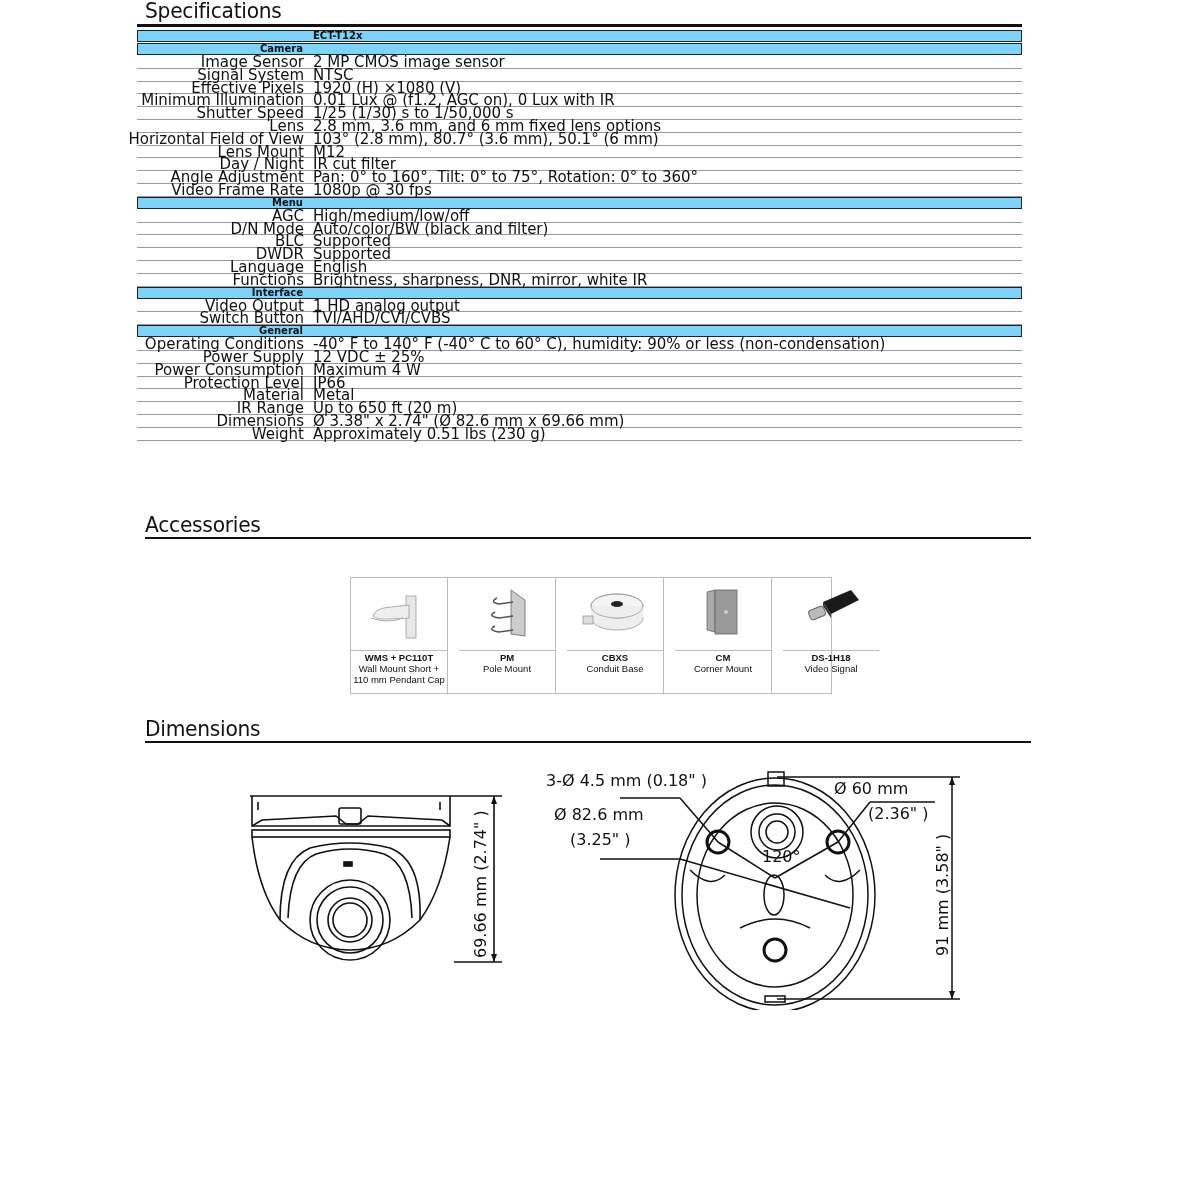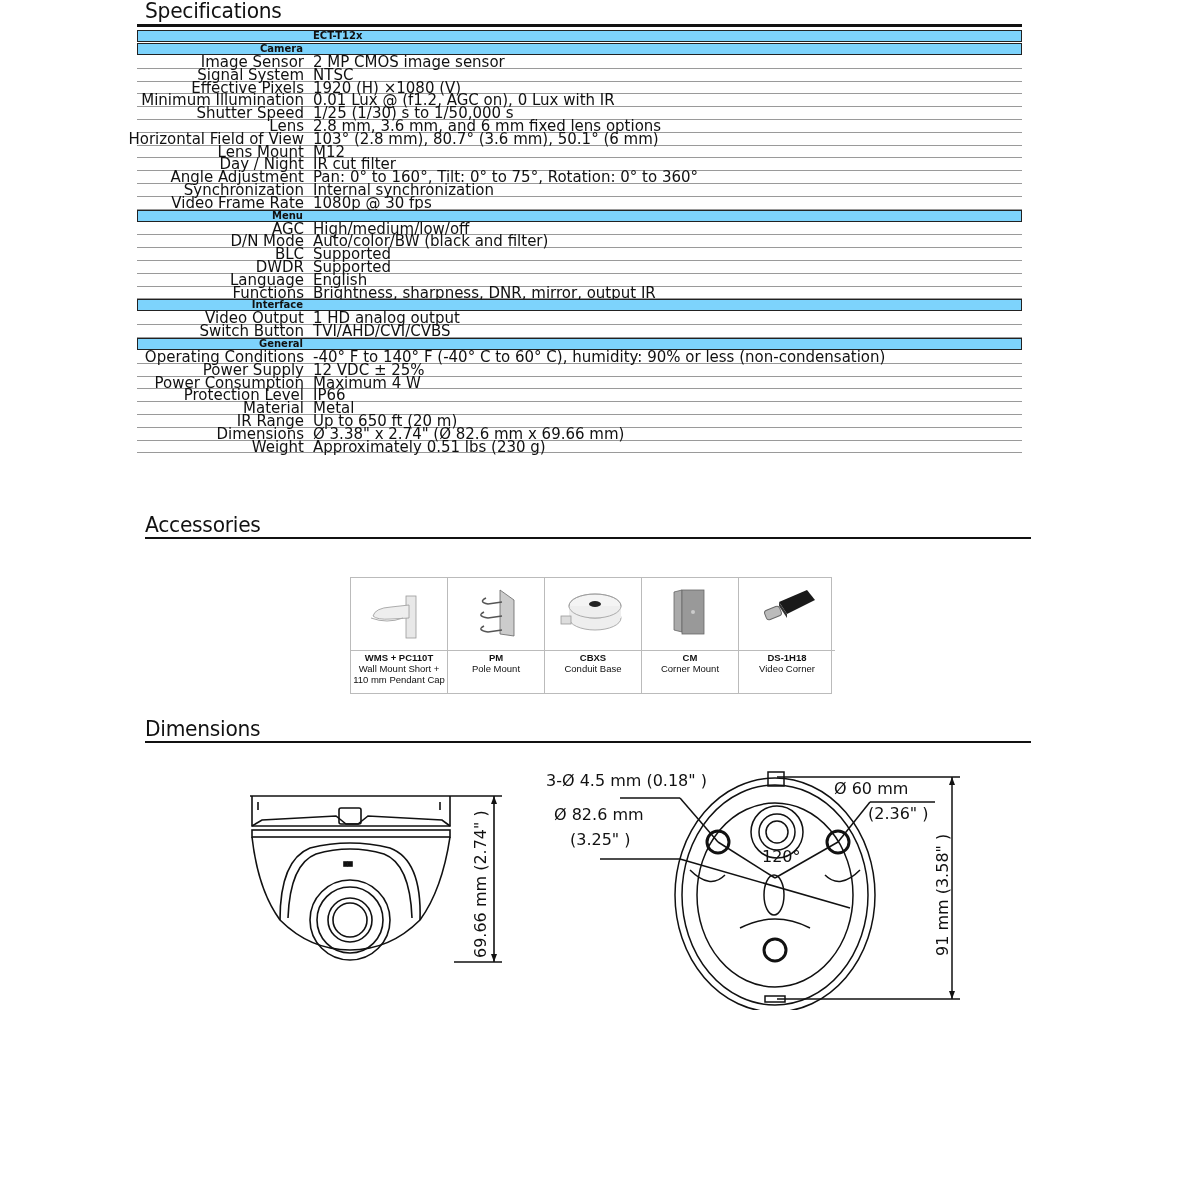--- a/index.html
+++ b/index.html
@@ -10,21 +10,21 @@
   
   .spec { position:absolute; left:137px; top:30px; width:885px; font-family:"DejaVu Sans", sans-serif; }
   .spec .bar { height:10px; background:#7dd3fc; border:1.5px solid #222; box-sizing:content-box; position:relative; font-size:10px; font-weight:bold; line-height:10px; margin-bottom:1px; }
   .spec .bar .lbl { position:absolute; right:718px; top:0; white-space:nowrap; }
   .spec .bar.model .lbl { right:auto; left:175px; }
   .spec .row { height:11.8px; border-bottom:1px solid #9a9a9a; position:relative; font-size:15px; line-height:12px; white-space:nowrap; }
   .spec .row .k { position:absolute; right:718px; text-align:right; }
   .spec .row .v { position:absolute; left:176px; }
 
   
-  .acc { position:absolute; left:350px; top:577px; width:482px; height:117px; border:1px solid #bbb; box-sizing:border-box; display:flex; }
+  .acc { position:absolute; left:350px; top:577px; width:482px; height:117px; border:1px solid #bbb; box-sizing:border-box; display:flex;gap:11px; }
   .acc .cell { flex:1; border-right:1px solid #bbb; display:flex; flex-direction:column; }
   .acc .cell:last-child { border-right:none; }
   .acc .img { height:72px; border-bottom:1px solid #bbb; position:relative; }
   .acc .txt { font-size:9.5px; text-align:center; line-height:11px; padding-top:1px; color:#111; }
   .acc .txt b { display:block; font-weight:bold; }
 
   .dim-label { position:absolute; font-family:"DejaVu Sans", sans-serif; font-size:16px; color:#111; white-space:nowrap; }
 </style>
 </head>
 <body>
@@ -73,24 +73,20 @@
     </div>
     <div class="row">
       <div class="k">Day / Night</div>
       <div class="v">IR cut filter</div>
     </div>
     <div class="row">
       <div class="k">Angle Adjustment</div>
       <div class="v">Pan: 0° to 160°, Tilt: 0° to 75°, Rotation: 0° to 360°</div>
     </div>
     <div class="row">
-      <div class="k">Synchronization</div>
-      <div class="v">Internal synchronization</div>
-    </div>
-    <div class="row">
       <div class="k">Video Frame Rate</div>
       <div class="v">1080p @ 30 fps</div>
     </div>
     <div class="bar">
       <div class="lbl">Menu</div>
     </div>
     <div class="row">
       <div class="k">AGC</div>
       <div class="v">High/medium/low/off</div>
     </div>
@@ -105,21 +101,21 @@
     <div class="row">
       <div class="k">DWDR</div>
       <div class="v">Supported</div>
     </div>
     <div class="row">
       <div class="k">Language</div>
       <div class="v">English</div>
     </div>
     <div class="row">
       <div class="k">Functions</div>
-      <div class="v">Brightness, sharpness, DNR, mirror, output IR</div>
+      <div class="v">Brightness, sharpness, DNR, mirror, white IR</div>
     </div>
     <div class="bar">
       <div class="lbl">Interface</div>
     </div>
     <div class="row">
       <div class="k">Video Output</div>
       <div class="v">1 HD analog output</div>
     </div>
     <div class="row">
       <div class="k">Switch Button</div>
@@ -211,21 +207,21 @@
     <div class="txt"><b>CM</b><span>Corner Mount</span></div>
   </div>
   <div class="cell">
     <div class="img">
       <svg width="96" height="72" viewBox="0 0 96 72">
         <path d="M40 24 L68 12 L76 22 L48 36Z" fill="#1a1a1a"></path>
         <path d="M40 24 L48 36 L48 40 L40 28Z" fill="#333"></path>
         <rect x="26" y="30" width="16" height="10" rx="3" fill="#bbb" stroke="#666" transform="rotate(-22 34 35)"></rect>
       </svg>
     </div>
-    <div class="txt"><b>DS-1H18</b><span>Video Corner</span></div>
+    <div class="txt"><b>DS-1H18</b><span>Video Signal</span></div>
   </div>
 </div>
 
 <div class="section-title" style="top:716px;">Dimensions</div>
 <div class="section-rule" style="left:145px; top:741px; width:886px;"></div>
 
 <svg style="position:absolute; left:240px; top:780px;" width="270" height="190" viewBox="0 0 270 190">
   <g fill="none" stroke="#111" stroke-width="1.6">
     <line x1="10" y1="16" x2="262" y2="16"></line>
     <path d="M12 16 L12 46 L210 46 L210 16"></path>

